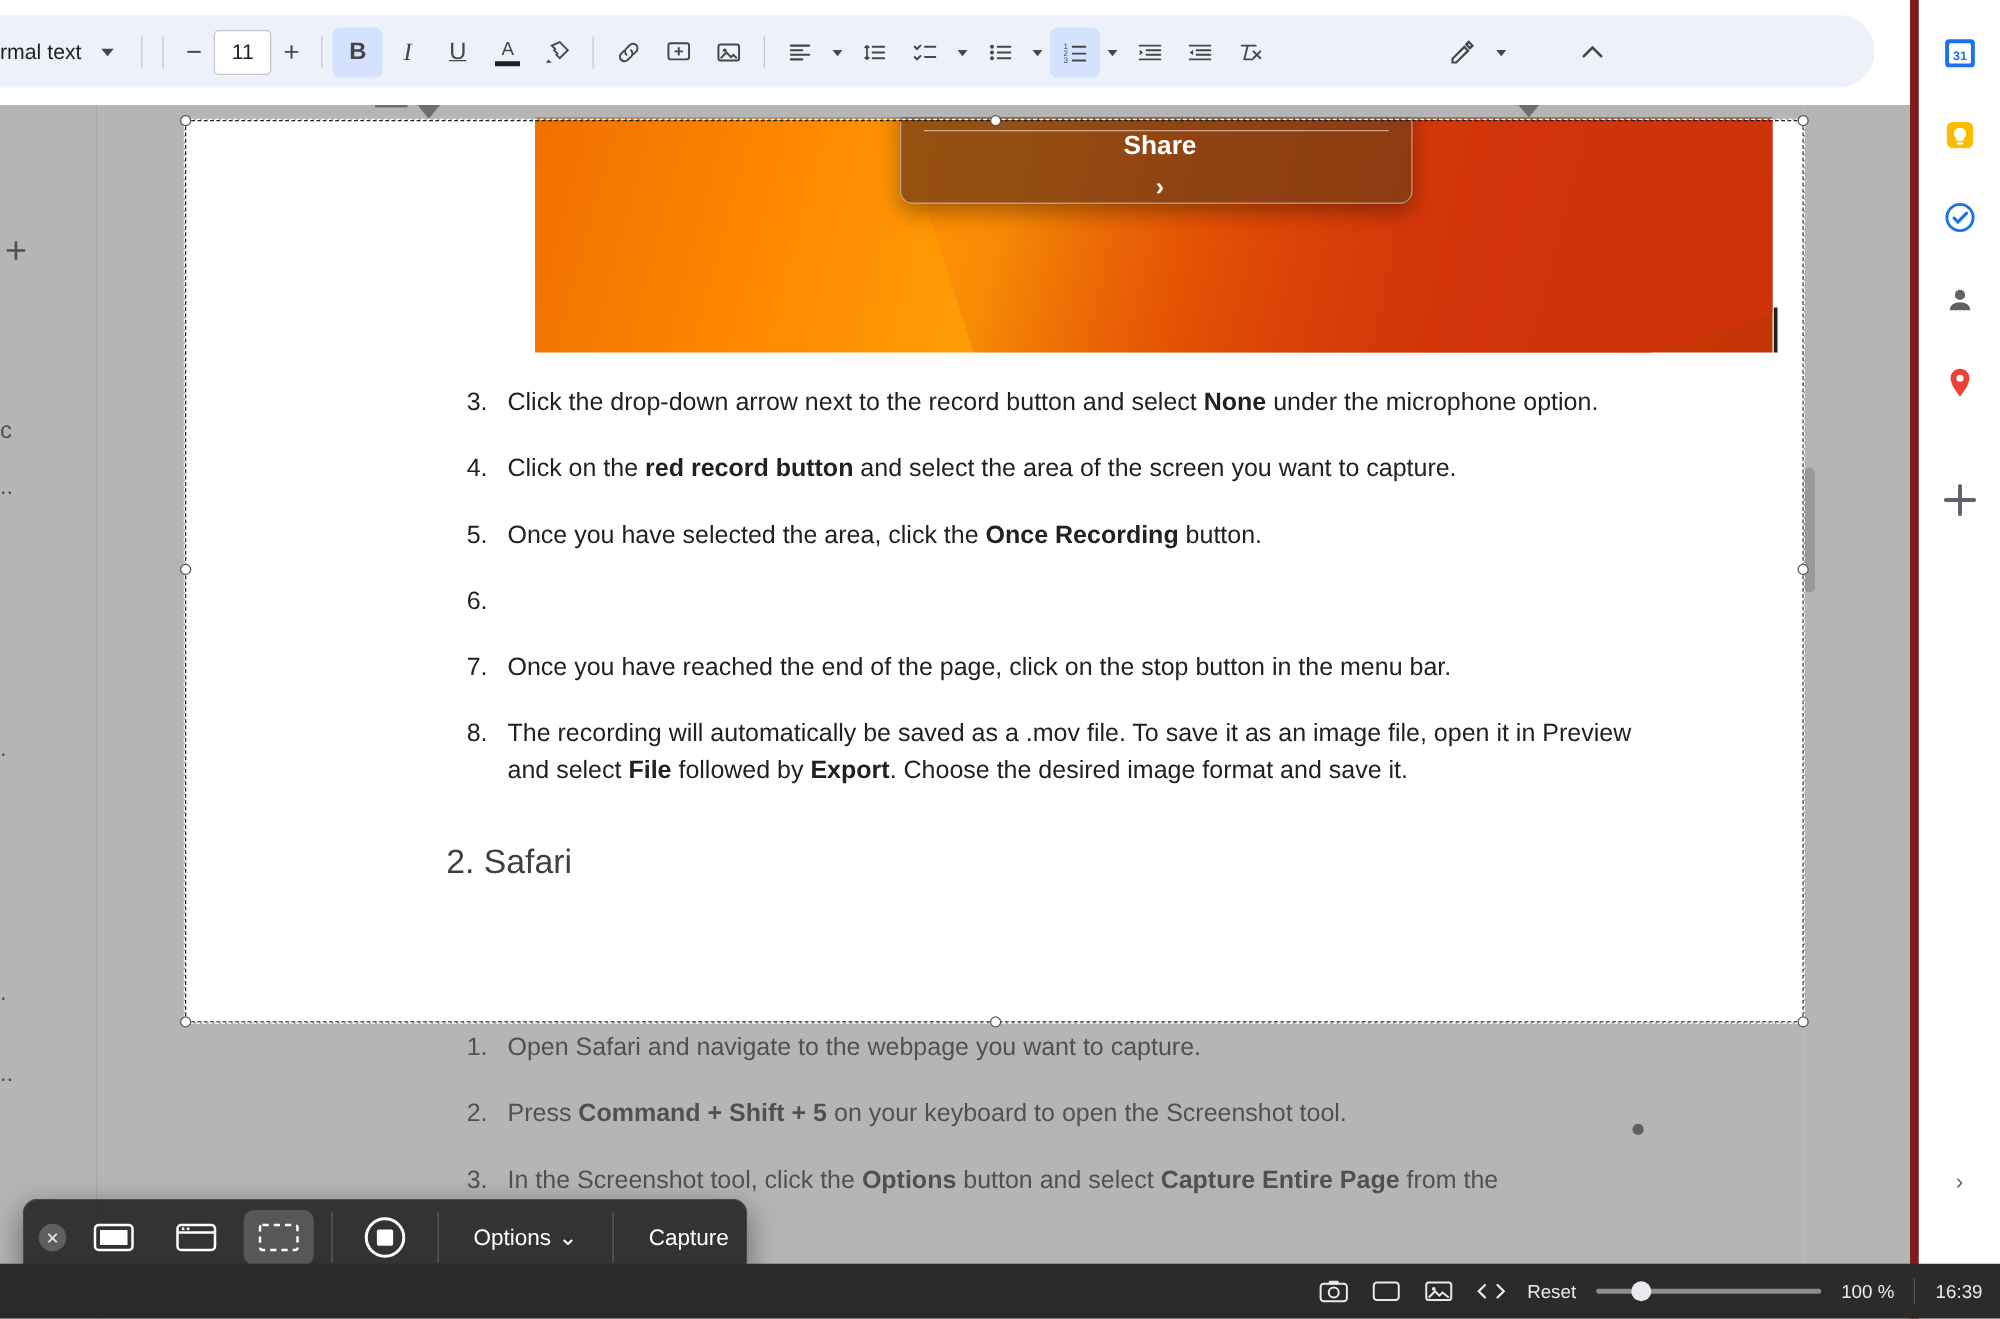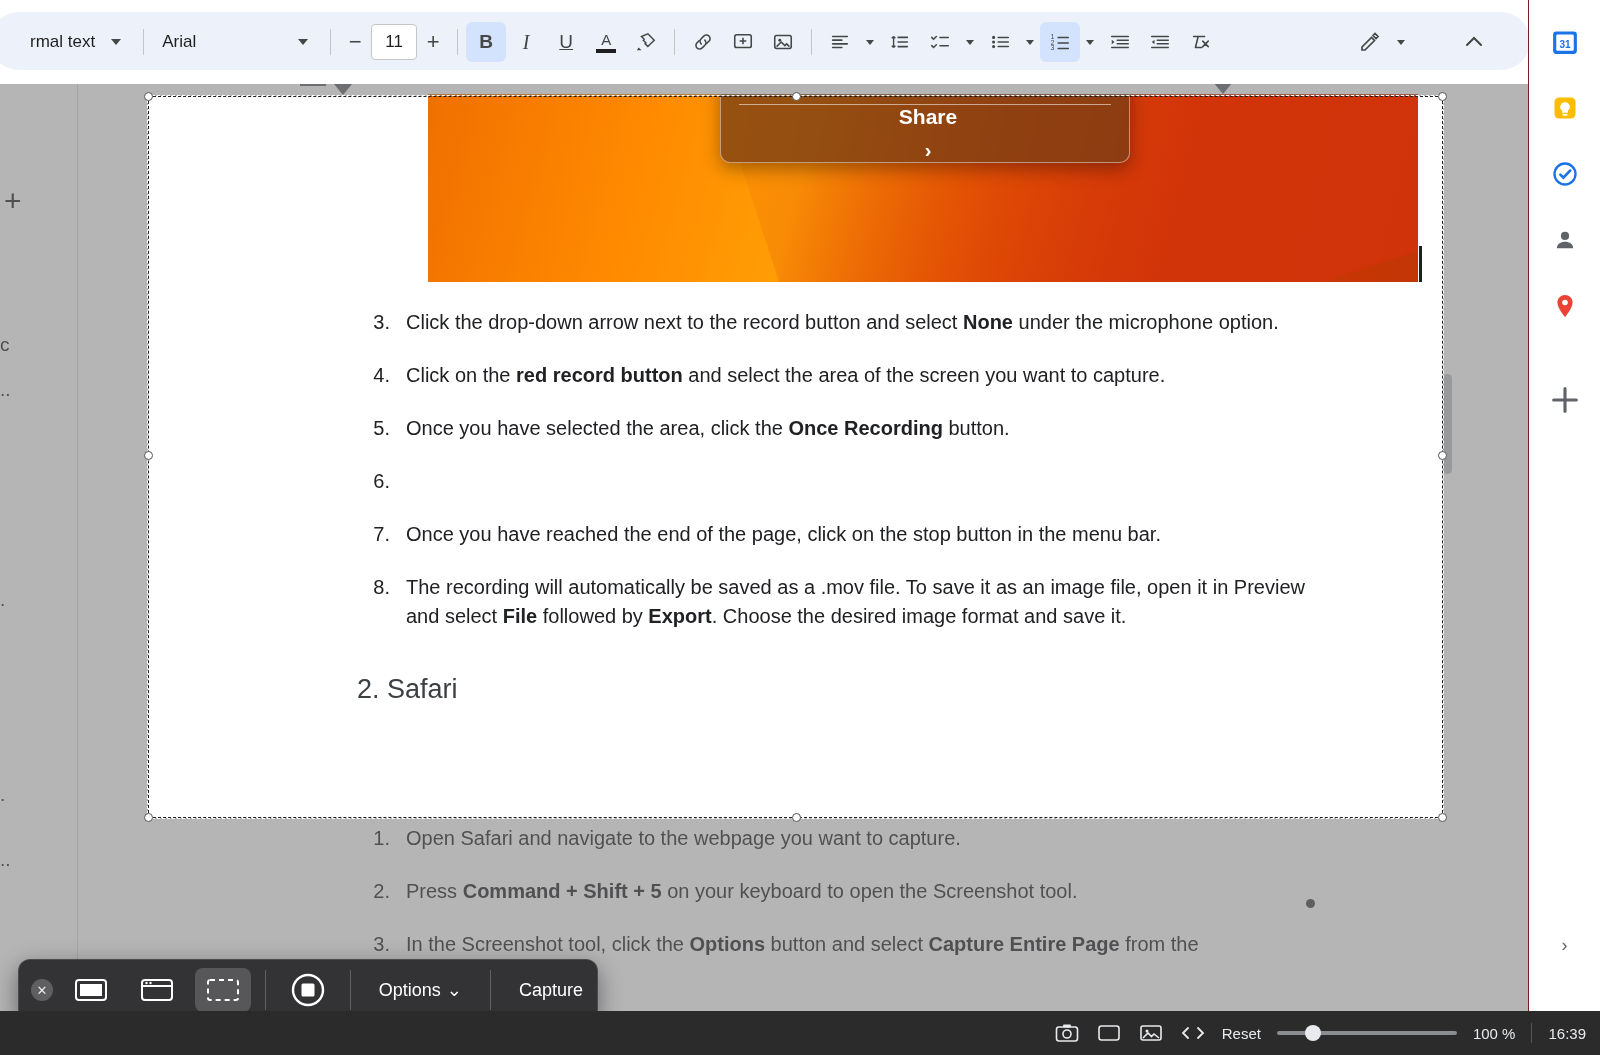--- a/index.html
+++ b/index.html
@@ -14,21 +14,21 @@
     position: relative;
     width: 1600px; height: 1055px;
     background: #ffffff;
   }
 
   
   .toolbar {
     position: absolute; left: 0; top: 0;
     width: 1428px; height: 84px;
     background: #ffffff;
-    display: flex; align-items: center; margin-left: 30px;
+    display: flex; align-items: center;
   }
   .tb-inner {
     position: absolute; left: 0; top: 14px;
     height: 56px; width: 1500px;
     display: flex; align-items: center;
     gap: 0px;
   }
   .tb-pill {
     position: absolute; left: -40px; top: 12px;
     width: 1540px; height: 58px;
@@ -63,21 +63,21 @@
   .und-g { text-decoration: underline; font-size: 19px; }
 
   .acolor { display:flex; flex-direction:column; align-items:center; justify-content:center; line-height:1; }
   .acolor .abar { width: 20px; height: 4px; background:#1f1f1f; margin-top:2px; }
 
   
   .rail {
     position: absolute; right: 0; top: 0;
     width: 72px; height: 1055px;
     background: #ffffff;
-    border-left: 1px solid #7f1d1d;
+    border-left: 7px solid #7f1d1d;
     display: flex; flex-direction: column; align-items: center;
     padding-top: 22px; gap: 26px;
   }
   .rail-icon { width: 40px; height: 40px; display:flex; align-items:center; justify-content:center; }
 
   
   .docarea {
     position: absolute; left: 0; top: 84px;
     width: 1528px; height: 971px;
     background: #ffffff;
@@ -218,26 +218,20 @@
 
         <div class="tb-dropdown">
           <span class="tb-label">rmal text</span>
           <span style="width:26px;display:flex;justify-content:center;">
               <span class="caret"></span>
             </span>
         </div>
 
         <div class="tb-sep"></div>
 
-        <div class="tb-dropdown" style="min-width:170px;justify-content:space-between;">
-          <span class="tb-label">Arial</span>
-          <span style="width:26px;display:flex;justify-content:center;">
-              <span class="caret"></span>
-            </span>
-        </div>
 
         <div class="tb-sep"></div>
 
         <div class="circ-btn">
             <span>−</span>
           </div>
         <div class="fontsize-box">
             <span>11</span>
           </div>
         <div class="circ-btn">

